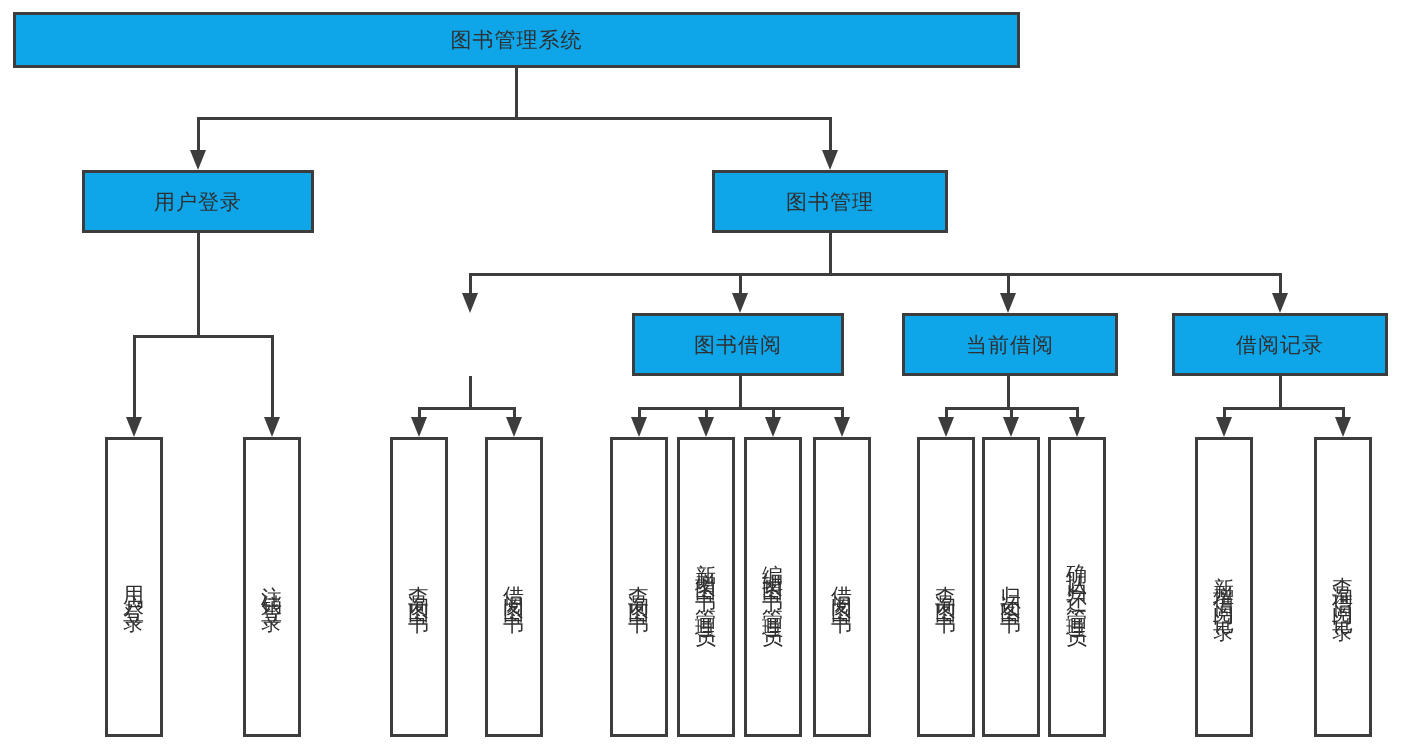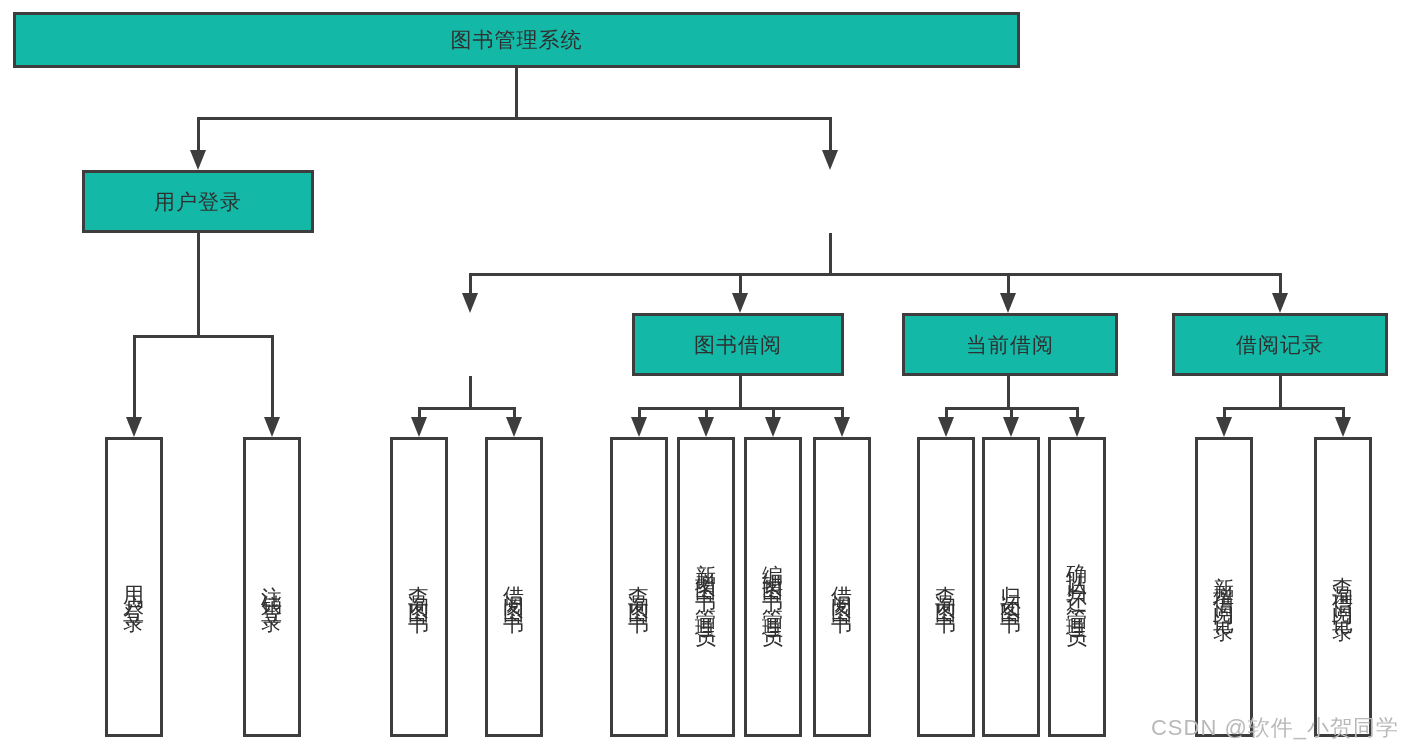--- a/index.html
+++ b/index.html
@@ -8,21 +8,21 @@
     width:1405px;height:747px;
     background:#ffffff;
     font-family:"Liberation Sans", sans-serif;
     color:#2f2f2f;
     overflow:hidden;
   }
   .node{
     position:absolute;
     box-sizing:border-box;
     border:3px solid #3d3d3d;
-    background:#14b8a6;
+    background:#0ea5e9;
     display:flex;
     align-items:center;
     justify-content:center;
     font-size:21px;
     letter-spacing:1px;
     color:#2f2f2f;
   }
   .leaf{
     position:absolute;
     box-sizing:border-box;
@@ -123,20 +123,21 @@
   <div class="arrow" style="left:938px;top:417px;"></div>
   <div class="arrow" style="left:1003px;top:417px;"></div>
   <div class="arrow" style="left:1069px;top:417px;"></div>
   <div class="arrow" style="left:1216px;top:417px;"></div>
   <div class="arrow" style="left:1335px;top:417px;"></div>
 
   <div class="node" style="left:13px;top:12px;width:1007px;height:56px;">图书管理系统</div>
 
   <div class="node" style="left:82px;top:170px;width:232px;height:63px;">用户登录</div>
 
+  <div class="node" style="left:712px;top:170px;width:236px;height:63px;">图书管理</div>
 
 
   <div class="node" style="left:632px;top:313px;width:212px;height:63px;">图书借阅</div>
 
   <div class="node" style="left:902px;top:313px;width:216px;height:63px;">当前借阅</div>
 
   <div class="node" style="left:1172px;top:313px;width:216px;height:63px;">借阅记录</div>
 
   <div class="leaf" style="left:105px;top:437px;width:58px;height:300px;">
     <span class="vtext">用户登录</span>
@@ -175,15 +176,14 @@
     <span class="vtext">确认归还（管理员）</span>
   </div>
 
   <div class="leaf" style="left:1195px;top:437px;width:58px;height:300px;">
     <span class="vtext">新增借阅记录</span>
   </div>
   <div class="leaf" style="left:1314px;top:437px;width:58px;height:300px;">
     <span class="vtext">查询借阅记录</span>
   </div>
 
-  <div class="watermark">CSDN @软件_小贺同学</div>
 
 </div>
 
 </body></html>

